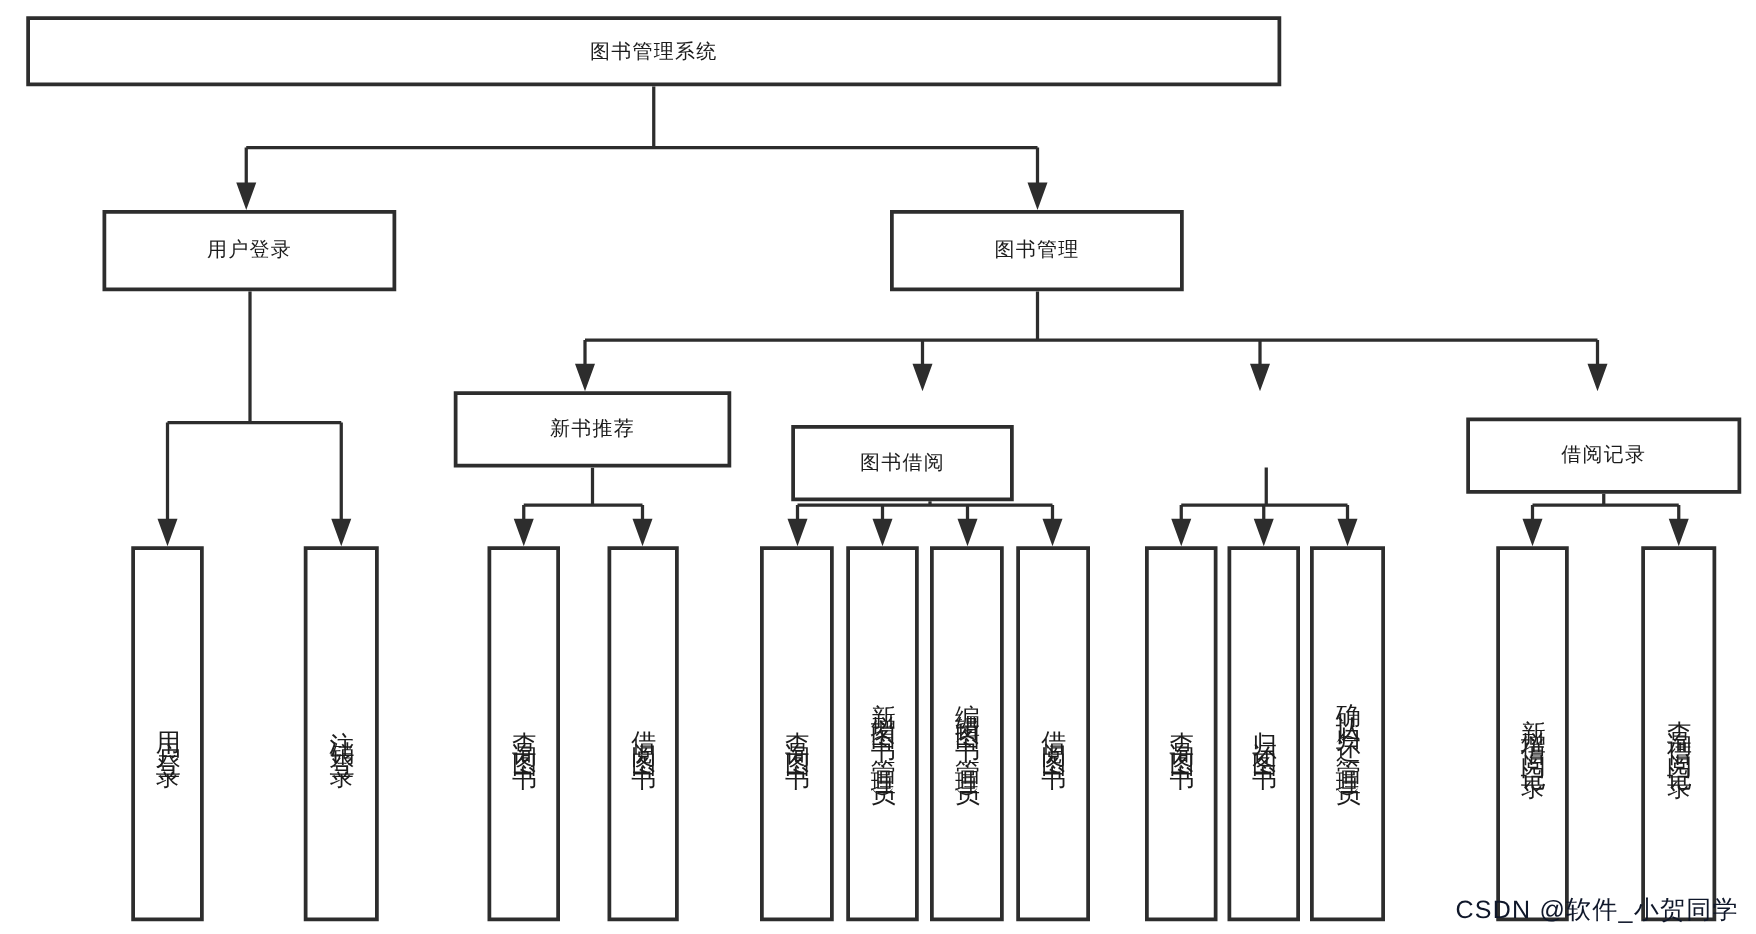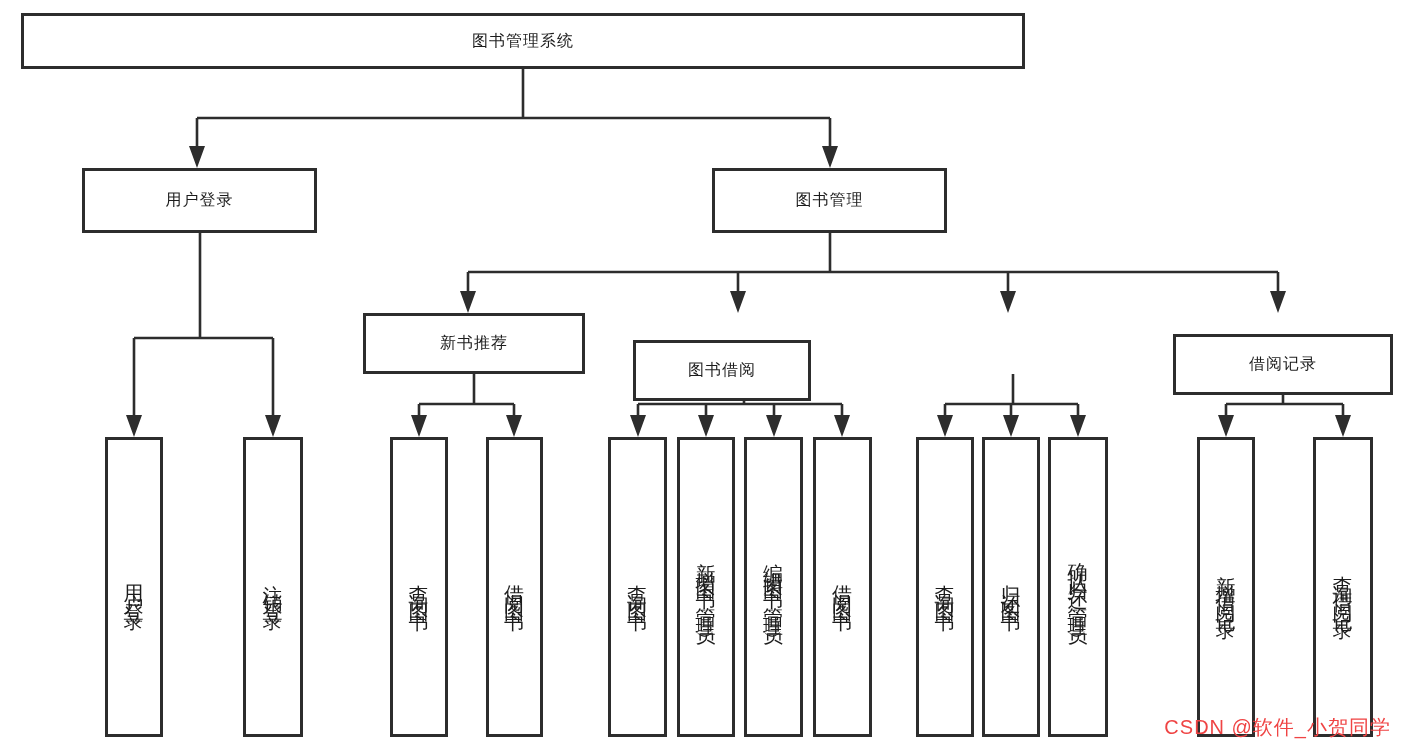--- a/index.html
+++ b/index.html
@@ -38,21 +38,21 @@
     text-orientation: mixed;
     font-size: 20px;
     line-height: 1.2;
     letter-spacing: 9px;
   }
   .watermark {
     position: absolute;
     right: 14px;
     bottom: 6px;
     font-size: 20px;
-    color: #ef4444;
+    color: #0f172a;
     letter-spacing: 1px;
     z-index: 3;
     white-space: nowrap;
   }
 </style>
 </head>
 <body>
 
 <div class="canvas">
 

